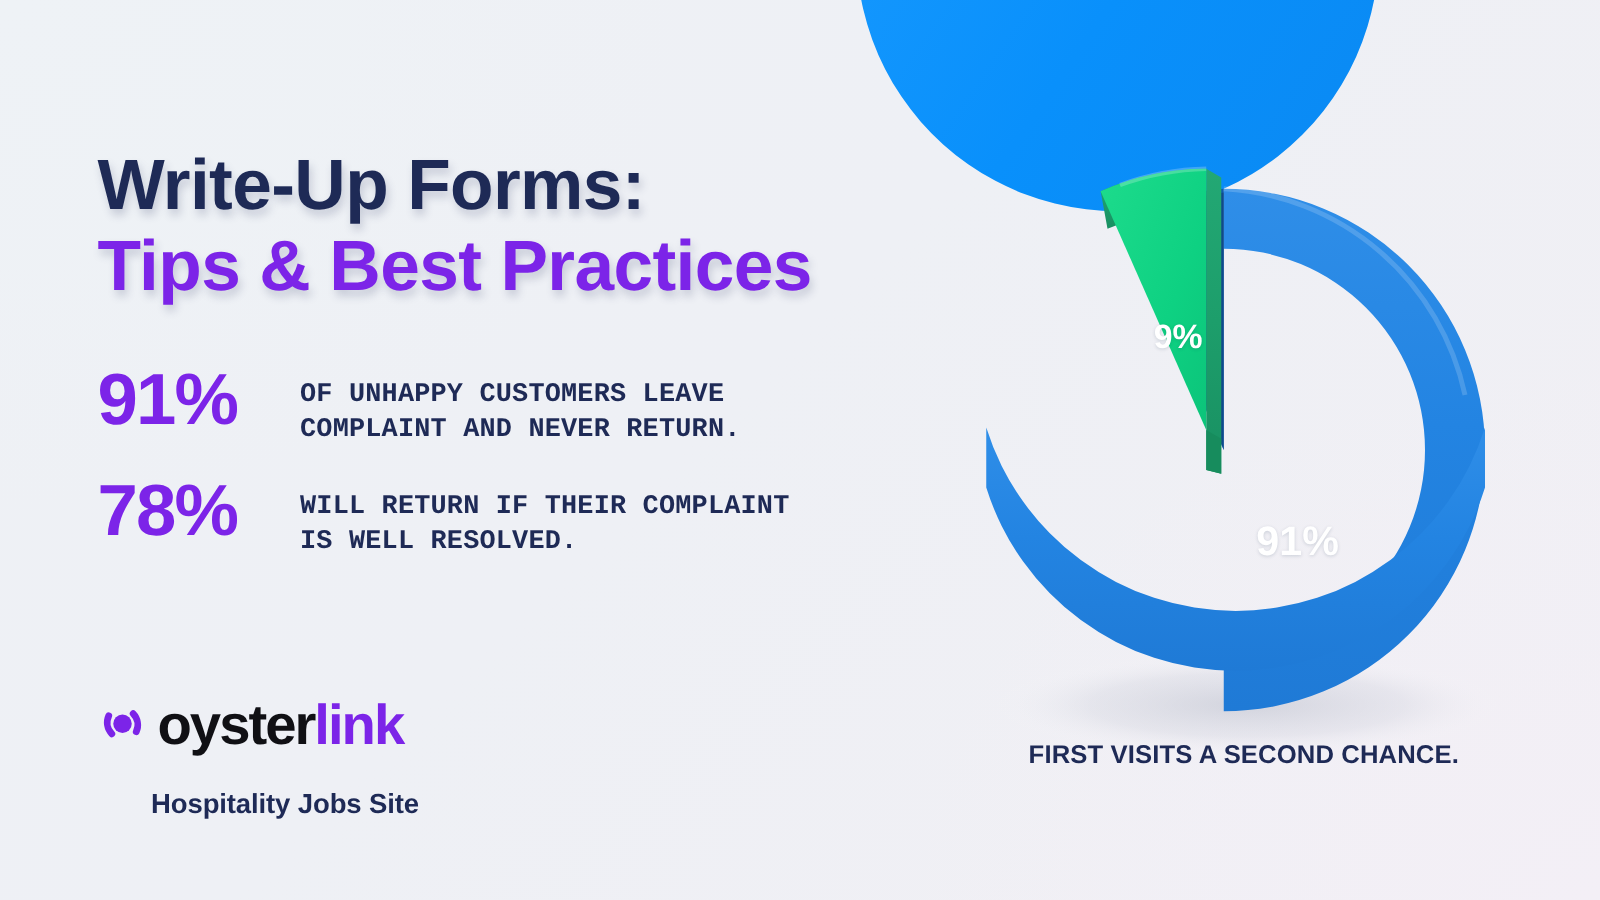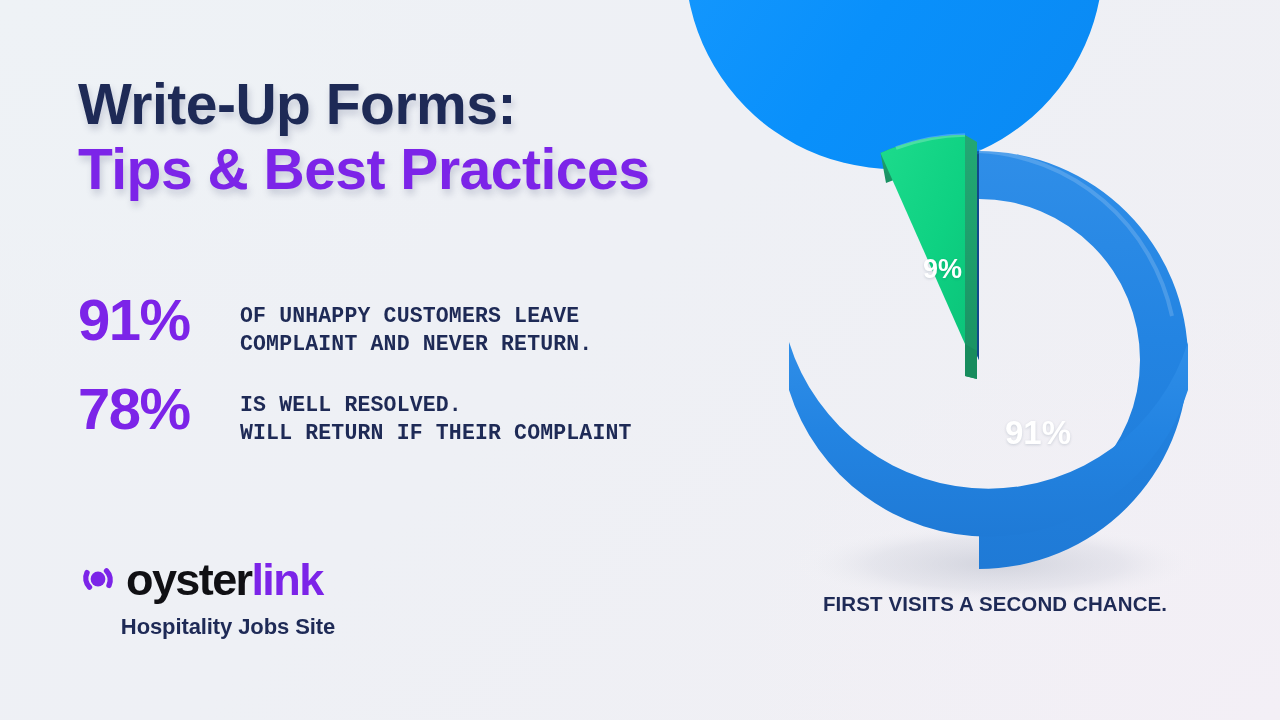--- a/index.html
+++ b/index.html
@@ -38,21 +38,21 @@
   }
   .title-line {
     display: block;
     font-size: 57px;
     line-height: 1.14;
     font-weight: 700;
     letter-spacing: -0.5px;
     white-space: nowrap;
     text-shadow: 2px 5px 7px rgba(60,70,110,0.22);
   }
-  .title-line-1 { color: #1e2a56; }
+  .title-line-1 { color: #1e2a56; margin-top: 44px; }
   .title-line-2 { color: #7c24e8; }
 
   
   .stats {
     position: absolute;
     left: 78px;
     top: 292px;
     width: 640px;
   }
   .stat-row {
@@ -101,21 +101,21 @@
   .logo-word {
     font-size: 45px;
     font-weight: 700;
     letter-spacing: -1.6px;
     line-height: 1;
     white-space: nowrap;
   }
   .logo-oyster { color: #101014; }
   .logo-link { color: #7c24e8; }
   .logo-tagline {
-    margin-top: 8px;
+    margin-top: 24px;
     text-align: center;
     width: 300px;
     color: #1e2a56;
     font-size: 22px;
     font-weight: 700;
     letter-spacing: -0.1px;
     white-space: nowrap;
   }
 
   
@@ -185,22 +185,22 @@
       <div class="stat-pct">91%</div>
       <div class="stat-text">
         <span>OF UNHAPPY CUSTOMERS LEAVE</span>
         <span>COMPLAINT AND NEVER RETURN.</span>
       </div>
     </div>
 
     <div class="stat-row">
       <div class="stat-pct">78%</div>
       <div class="stat-text">
+        <span>WILL RETURN IF THEIR COMPLAINT</span>
         <span>IS WELL RESOLVED.</span>
-        <span>WILL RETURN IF THEIR COMPLAINT</span>
       </div>
     </div>
 
   </div>
 
   <div class="logo-block">
     <div class="logo-row">
       <svg class="logo-mark" viewBox="0 0 40 40">
         <circle cx="20" cy="20" r="7.4" fill="#7c24e8"></circle>
         <path d="M11.2 10.8 A 13 13 0 0 0 9.6 25.4" fill="none" stroke="#7c24e8" stroke-width="5.4" stroke-linecap="round" transform="rotate(-16 20 20)"></path>

